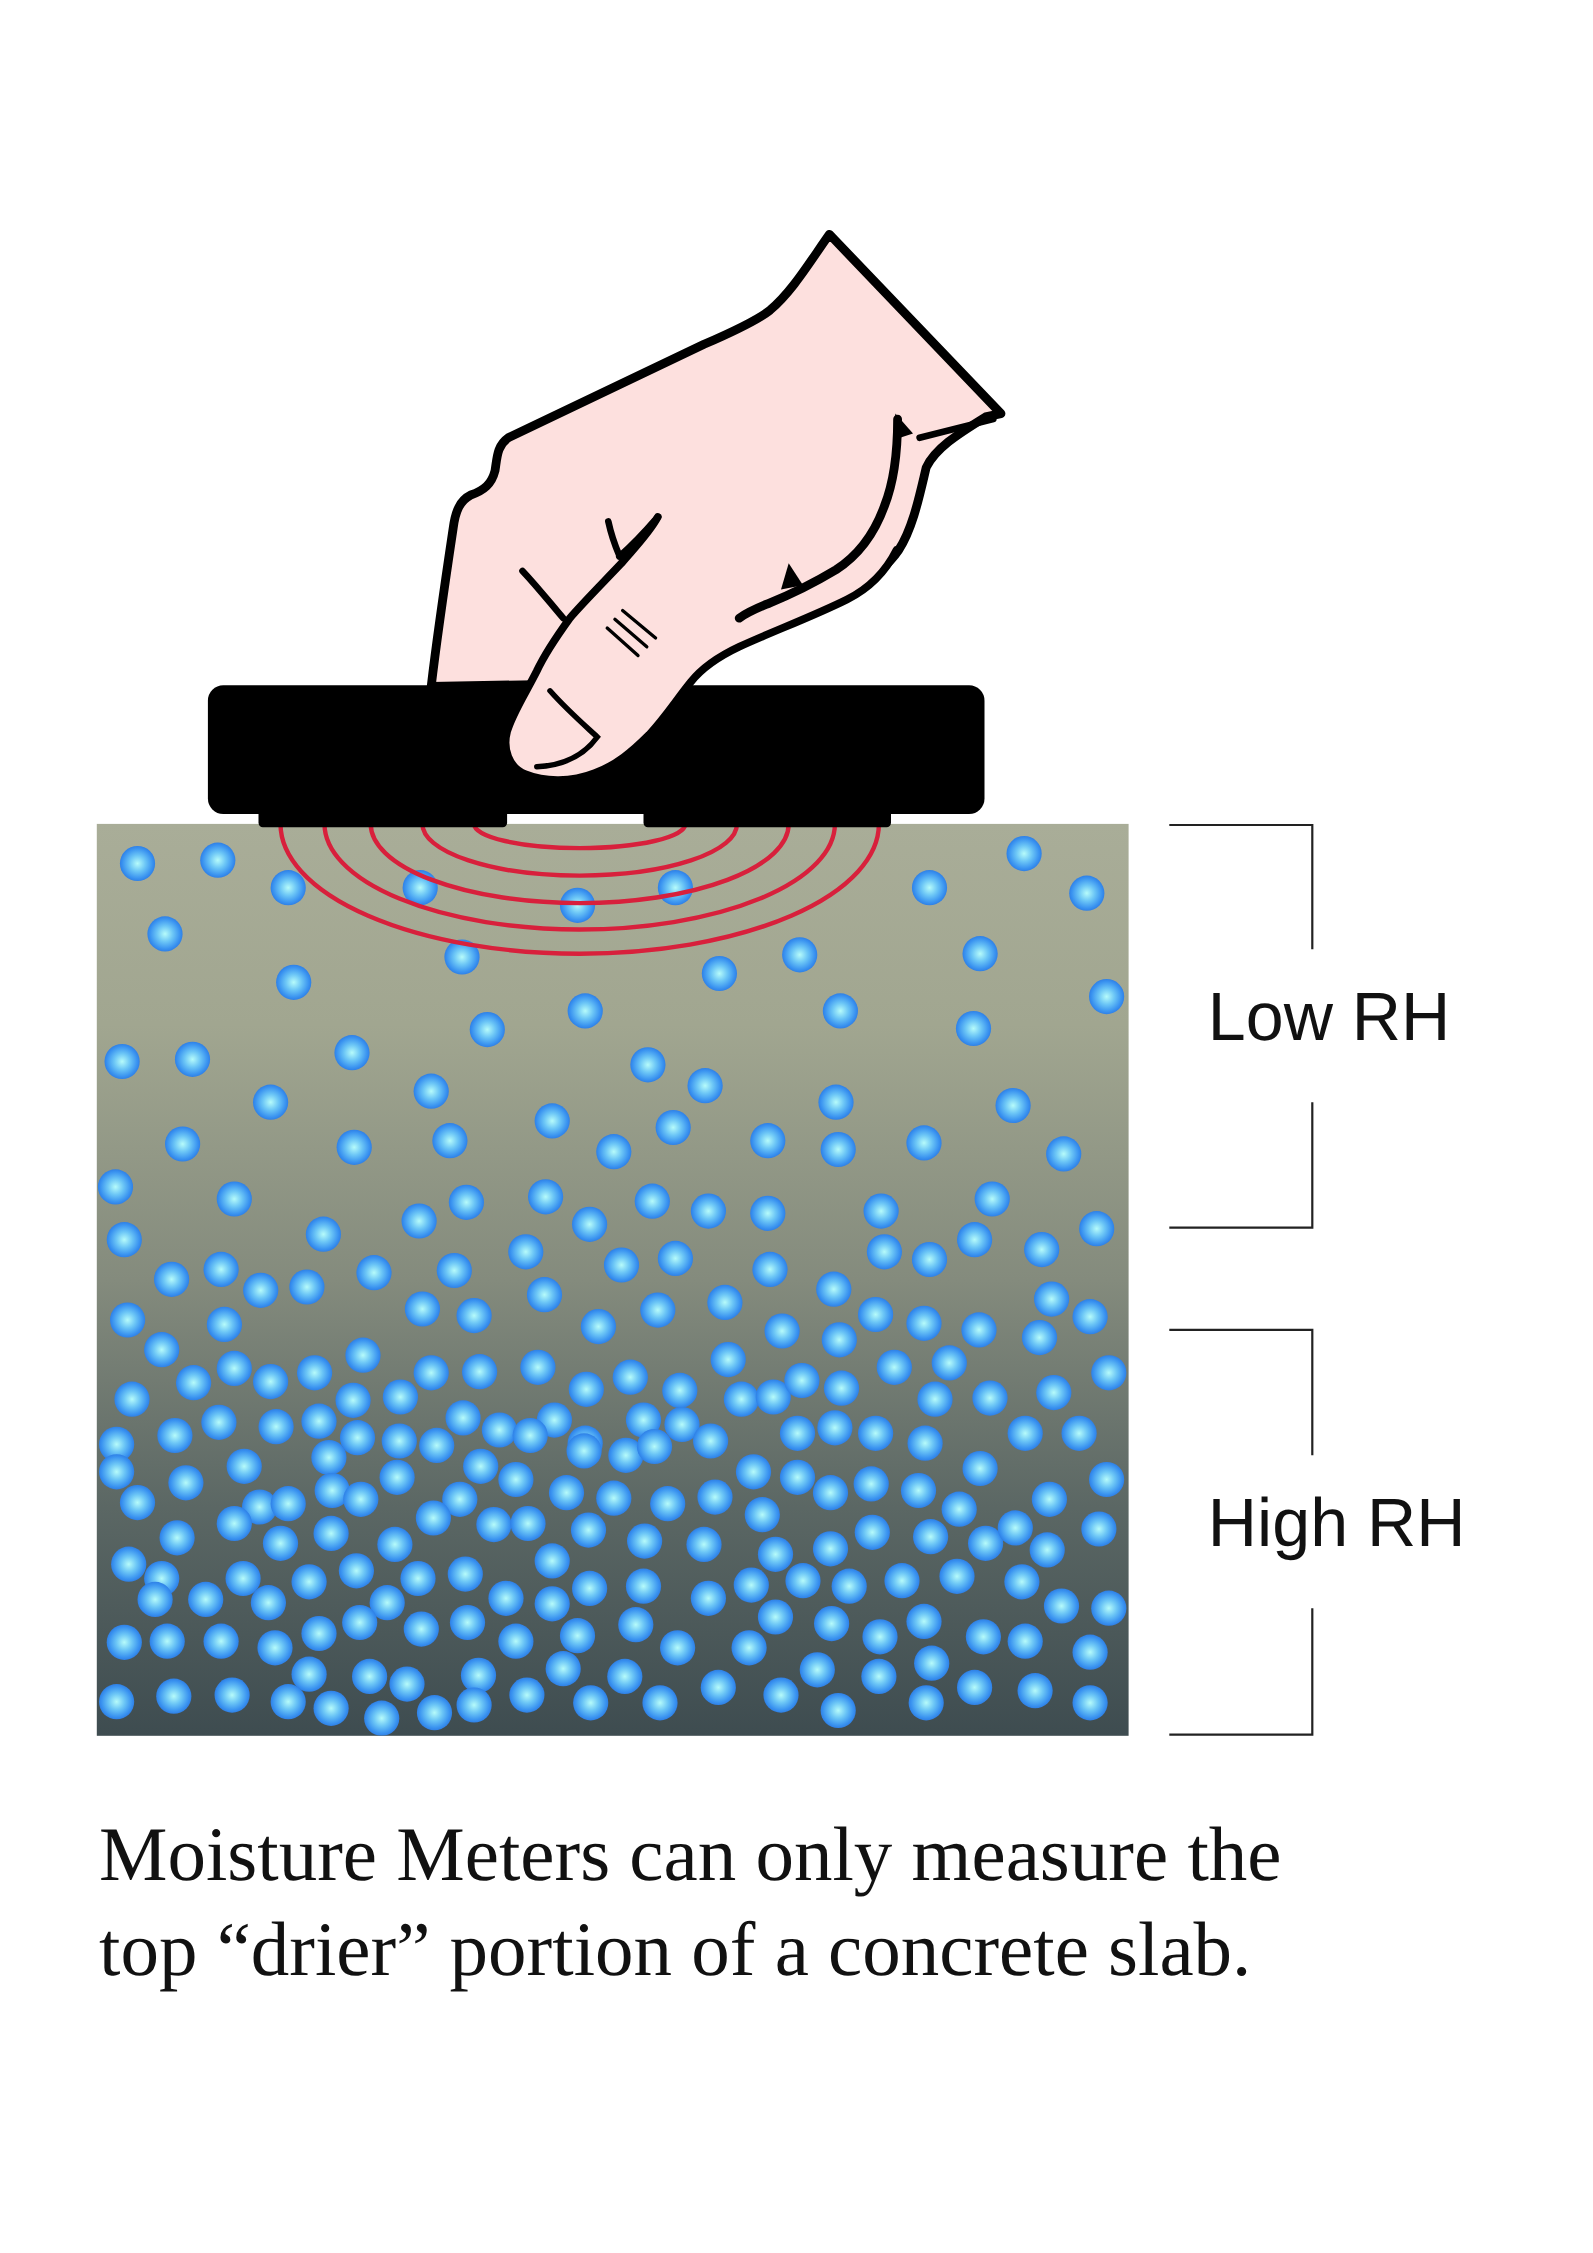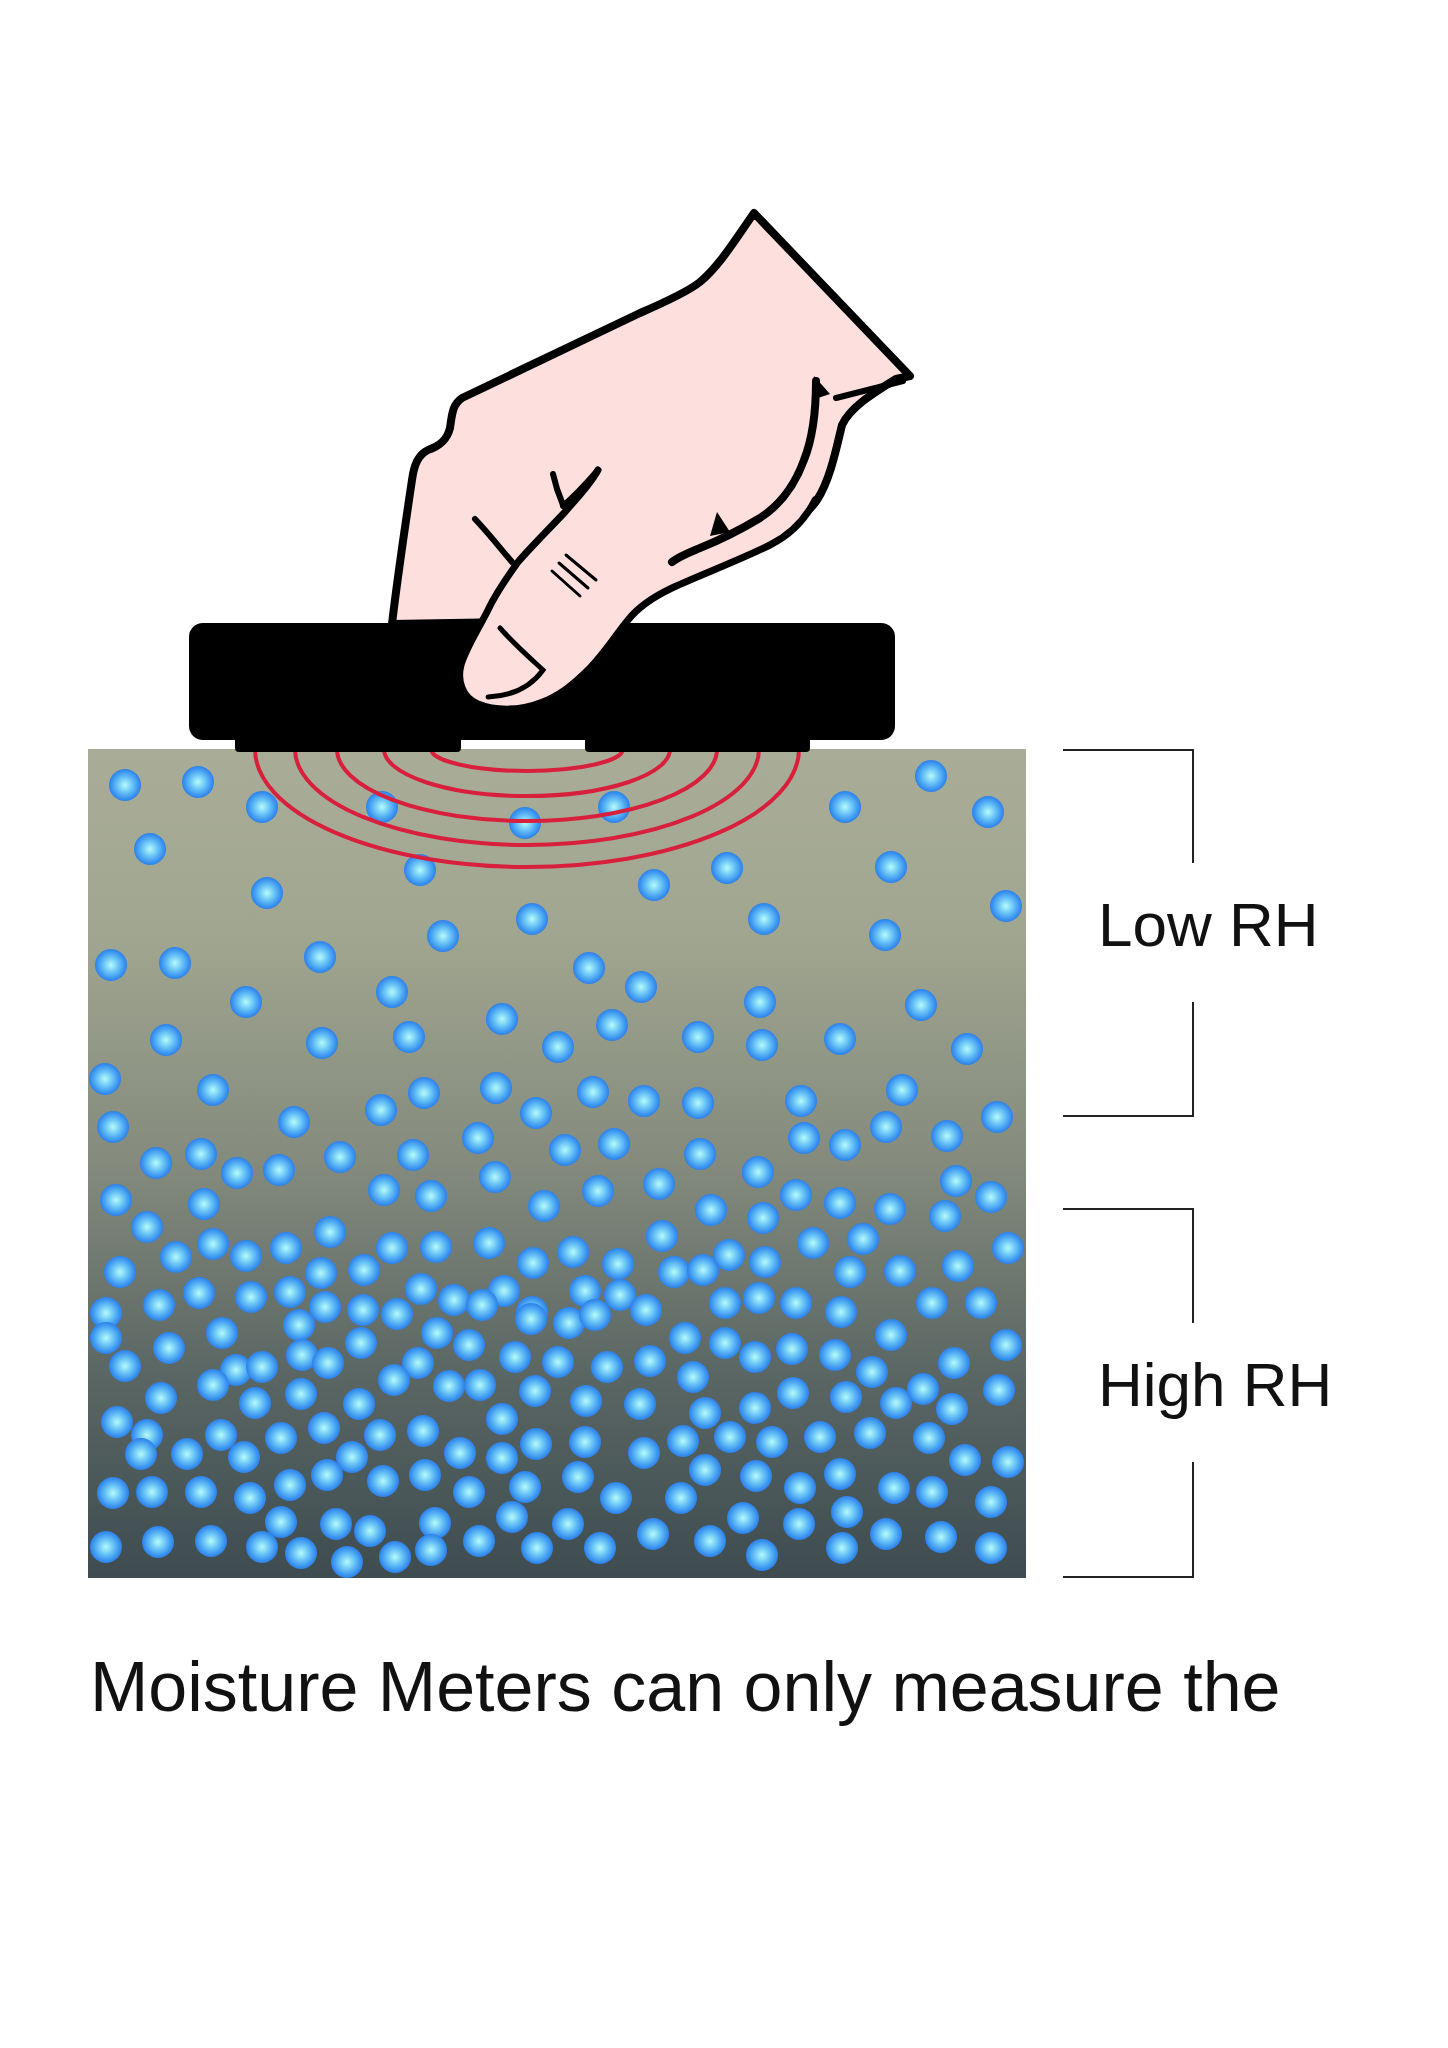--- a/index.html
+++ b/index.html
@@ -2,21 +2,21 @@
 <html><head>
 <meta charset="utf-8">
 <style>
   html, body { margin: 0; padding: 0; background: #ffffff; }
   body { width: 1448px; height: 2048px; position: relative; overflow: hidden; font-family: "Liberation Sans", "DejaVu Sans", sans-serif; }
   #scene { position: absolute; left: 0; top: 0; width: 1448px; height: 2048px; }
   .label { position: absolute; color: #111111; font-size: 62px; font-family: "Liberation Sans", "DejaVu Sans", sans-serif; white-space: nowrap; line-height: 1; }
   #label-low { left: 1098px; top: 894px; }
   #label-high { left: 1098px; top: 1354px; text-align: center; }
   .caption { position: absolute; left: 90px; top: 1644px; color: #111111; font-size: 70px; line-height: 86px; font-family: "Liberation Sans", "DejaVu Sans", sans-serif; white-space: nowrap; }
-  .caption div { margin: 0; }
+  .caption div { margin: 0; font-family: Liberation Serif, serif; }
 </style>
 </head>
 <body>
 
 <svg id="scene" width="1448" height="2048" viewBox="0 0 1448 2048" xmlns="http://www.w3.org/2000/svg">
   <defs>
     <linearGradient id="slabGrad" x1="0" y1="0" x2="0" y2="1">
       <stop offset="0" stop-color="#a9ad98"></stop>
       <stop offset="0.22" stop-color="#a1a690"></stop>
       <stop offset="0.5" stop-color="#848b7d"></stop>
@@ -337,13 +337,14 @@
       <path d="M1063,750 L1193,750 L1193,863 M1193,1002 L1193,1116 L1063,1116"></path>
       <path d="M1063,1209 L1193,1209 L1193,1323 M1193,1462 L1193,1577 L1063,1577"></path>
     </g>
 </svg>
 
 <div class="label" id="label-low">Low RH</div>
 <div class="label" id="label-high">High RH</div>
 
 <div class="caption">
   <div>Moisture Meters can only measure the</div>
+  <div>top “drier” portion of a concrete slab.</div>
 </div>
 
 </body></html>

